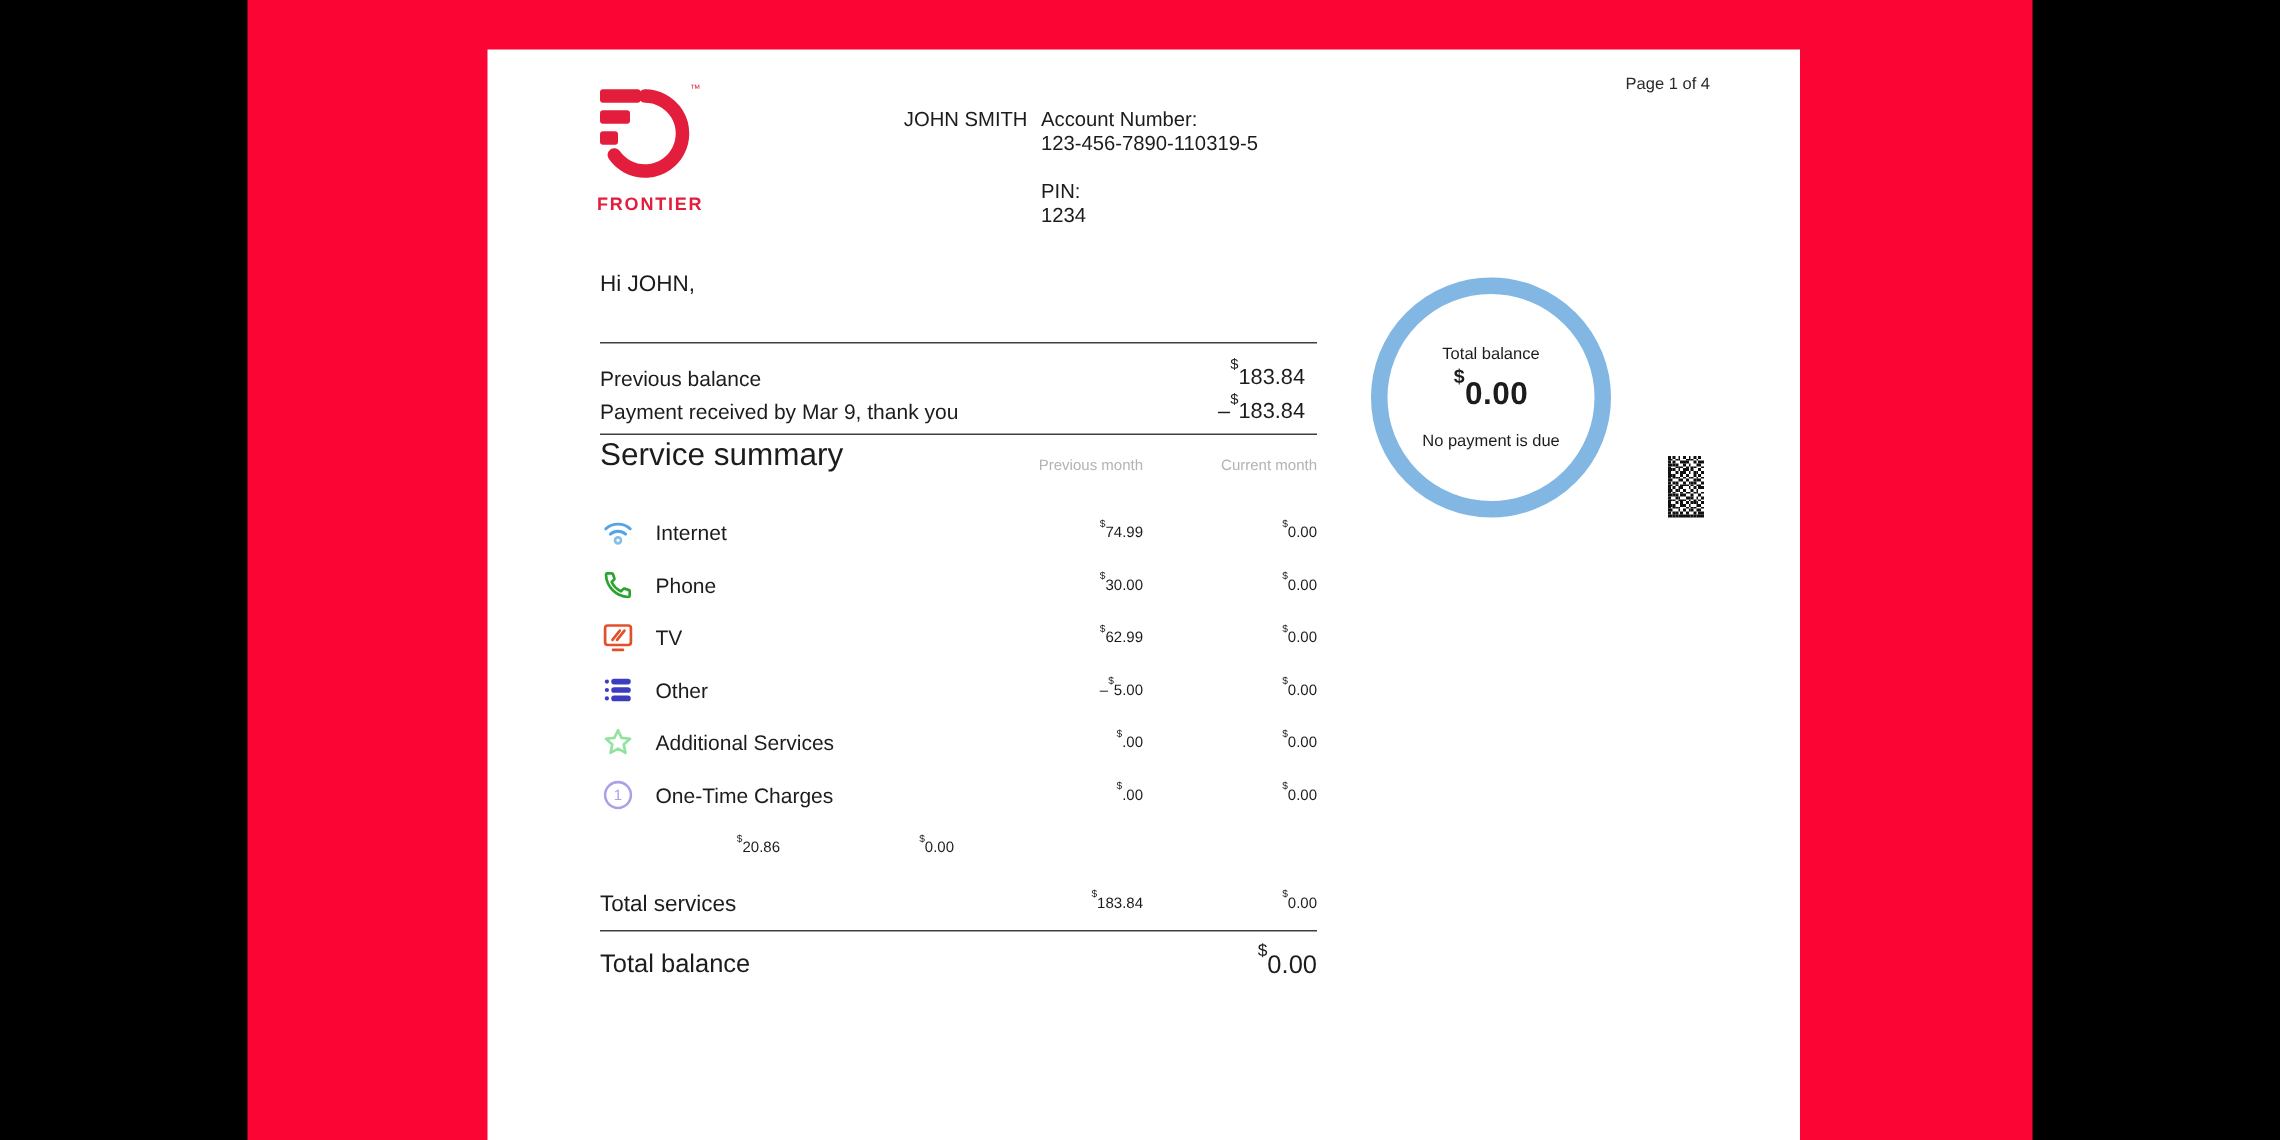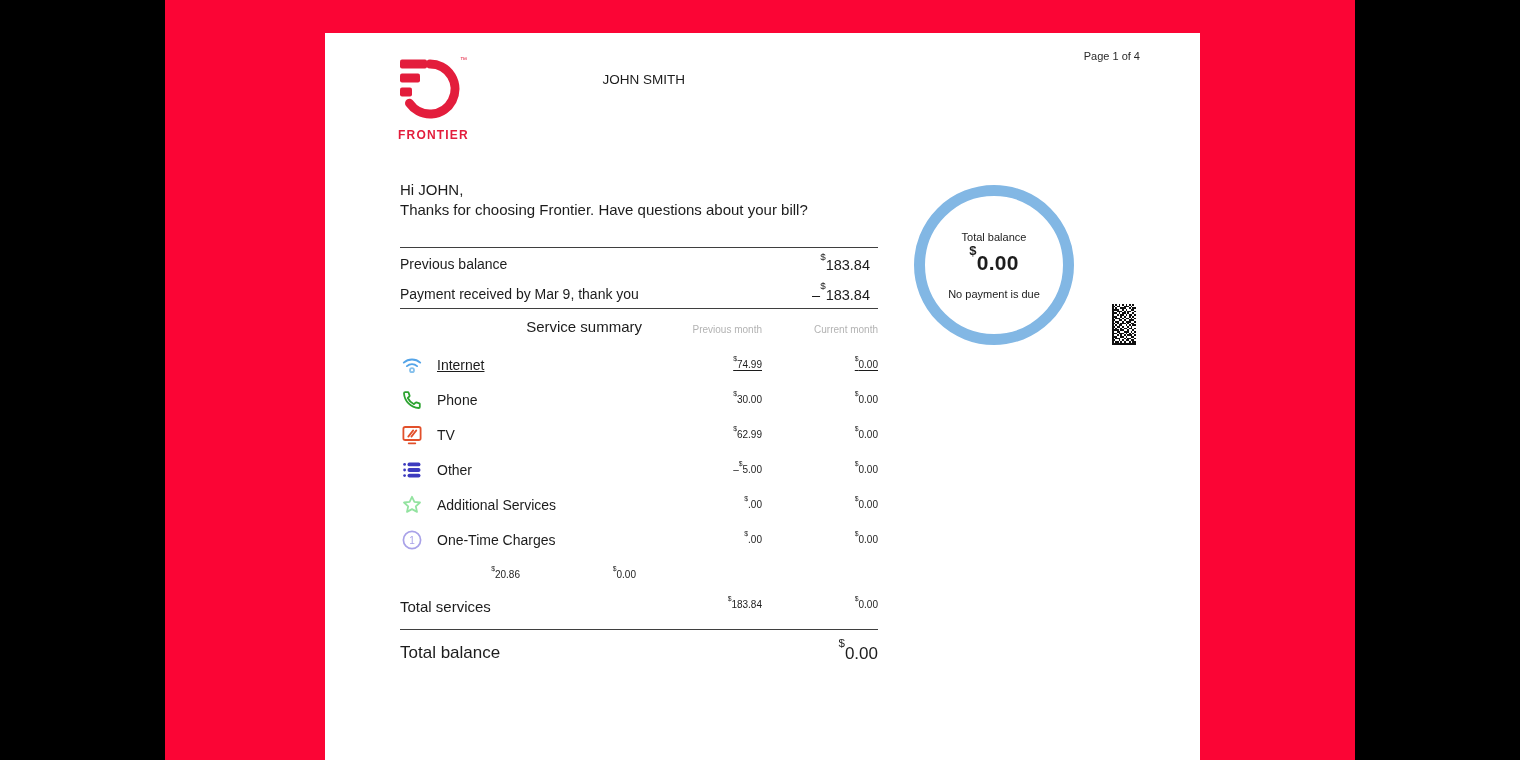--- a/index.html
+++ b/index.html
@@ -28,41 +28,41 @@
   .pagenum { position:absolute; left:690px; top:17px; width:125px; text-align:right; font-size:11px; color:#2a2a2a; }
 
   
   .leftcol { position:absolute; left:75px; top:147px; width:478px; }
   .greeting { font-size:15px; line-height:19.5px; }
   .rule { border:none; border-top:1.4px solid var(--divider,#3f3f3f); }
   .rule1 { margin-top:28px; }
   .sec-title { font-size:16.5px; margin-top:8px; line-height:22px; }
 
   .bh-row { display:flex; align-items:center; font-size:14px; }
-  .bh-row.r1 { height:30px; margin-top:1px; }
+  .bh-row.r1 { height:30px; margin-top:1px;align-items:flex-end; }
   .bh-row.r2 { height:29px; }
   .bh-label { flex:1; }
   .bh-amt { text-align:right; padding-right:8px; font-size:14.5px; }
 
   .ss-head { display:flex; align-items:flex-end; margin-top:6px; height:20px; }
-  .ss-title { flex:1; font-size:15px;text-align:right; }
+  .ss-title { flex:1; font-size:21px; }
   .colhead { font-size:10px; color:var(--muted_gray,#b3b3b3); }
   .col-prev { width:120px; text-align:right; }
   .col-cur  { width:116px; text-align:right; }
 
   .svc-rows { margin-top:0; }
   .svc-row { display:flex; align-items:center; height:35px; }
-  .svc-row:first-child { margin-top:12px;text-decoration:underline; }
+  .svc-row:first-child { margin-top:22px; }
   .svc-label-cell { flex:1; display:flex; align-items:center; }
   .icon { width:24px; height:24px; flex:0 0 24px; }
   .svc-name { margin-left:13px; font-size:14px; }
   .amt { font-size:10px; }
   .amt sup, .cur-sup { font-size:68%; position:relative; top:-0.42em; }
 
-  .total-row { display:flex; align-items:flex-start; height:28px; margin-top:6px; font-size:15px; }
+  .total-row { display:flex; align-items:center; height:28px; margin-top:6px; font-size:15px; }
   .total-label { flex:1; }
   .rule3 { margin-top:3px; }
   .tb-row { display:flex; align-items:center; padding-top:12px; font-size:17px; }
   .tb-label { flex:1; }
   .tb-amt { width:236px; text-align:right; }
 
   
   .icon path, .icon circle, .icon rect, .icon line { vector-effect:non-scaling-stroke; }
   .icon-wifi path { fill:none; stroke:var(--wifi_blue,#54a4e8); stroke-width:1.9; stroke-linecap:round; }
   .icon-wifi circle { fill:none; stroke:var(--wifi_dot_blue,#85c0ec); stroke-width:1.8; }
@@ -108,28 +108,33 @@
           <rect class="bar-rect" x="0" y="14.5" width="20" height="9" rx="2"></rect>
           <rect class="bar-rect" x="0" y="28.5" width="12" height="9" rx="2"></rect>
         </svg>
         <span class="tm">™</span>
       </span>
       <div class="brand-name">FRONTIER</div>
     </div>
 
     <div class="hdr-text customer">JOHN SMITH</div>
 
+    <div class="hdr-text acct">
+      <div>Account Number:</div>
+      <div>123-456-7890-110319-5</div>
+      <div class="hdr-gap">PIN:</div>
+      <div>1234</div>
+    </div>
 
 
     <div class="pagenum">Page 1 of 4</div>
 
     <div class="leftcol">
       <div class="greeting">
         <div>Hi JOHN,</div>
-        <div>Thanks for choosing Frontier. Have questions about your bill?</div>
       </div>
 
       <hr class="rule rule1">
 
 
       <div class="bh-row r1">
         <span class="bh-label">Previous balance</span>
         <span class="bh-amt"><span></span><sup class="cur-sup">$</sup><span>183.84</span></span>
       </div>
       <div class="bh-row r2">

